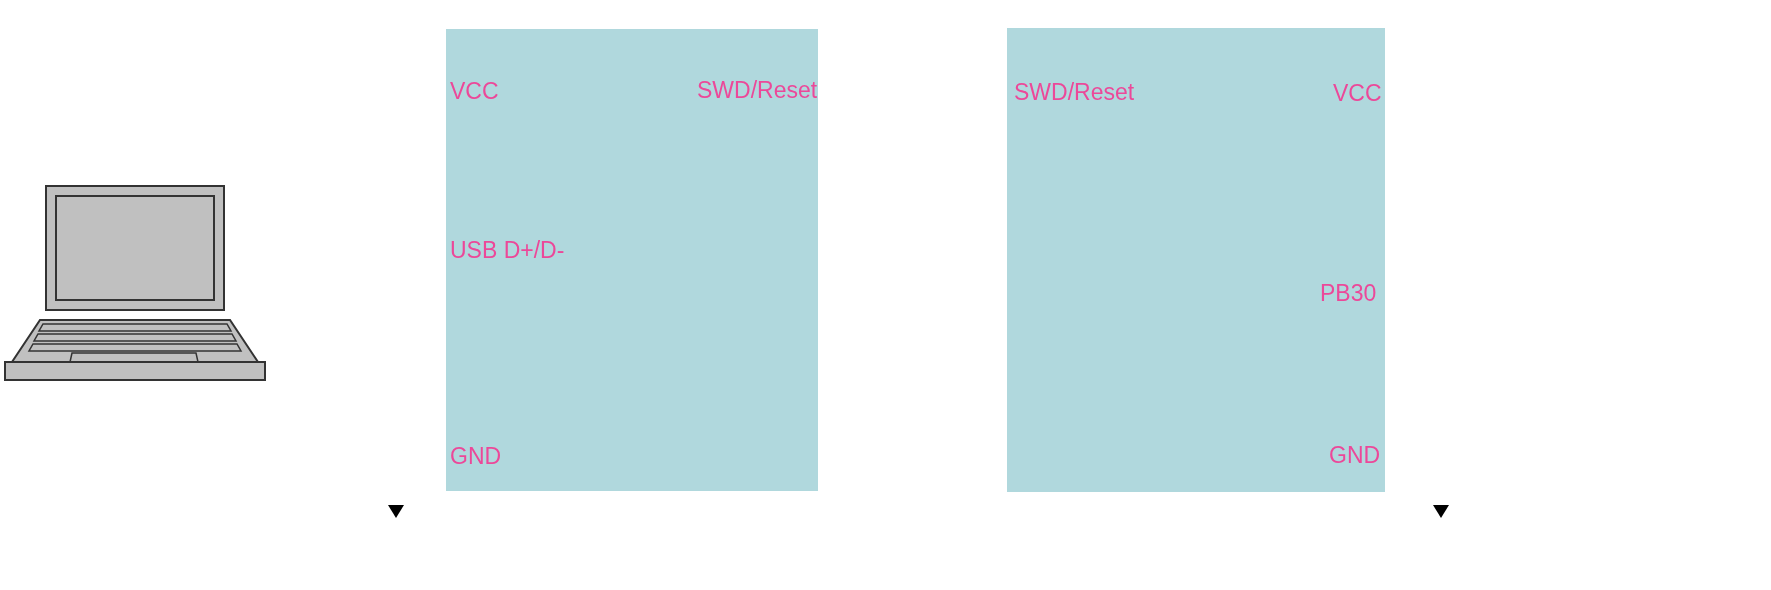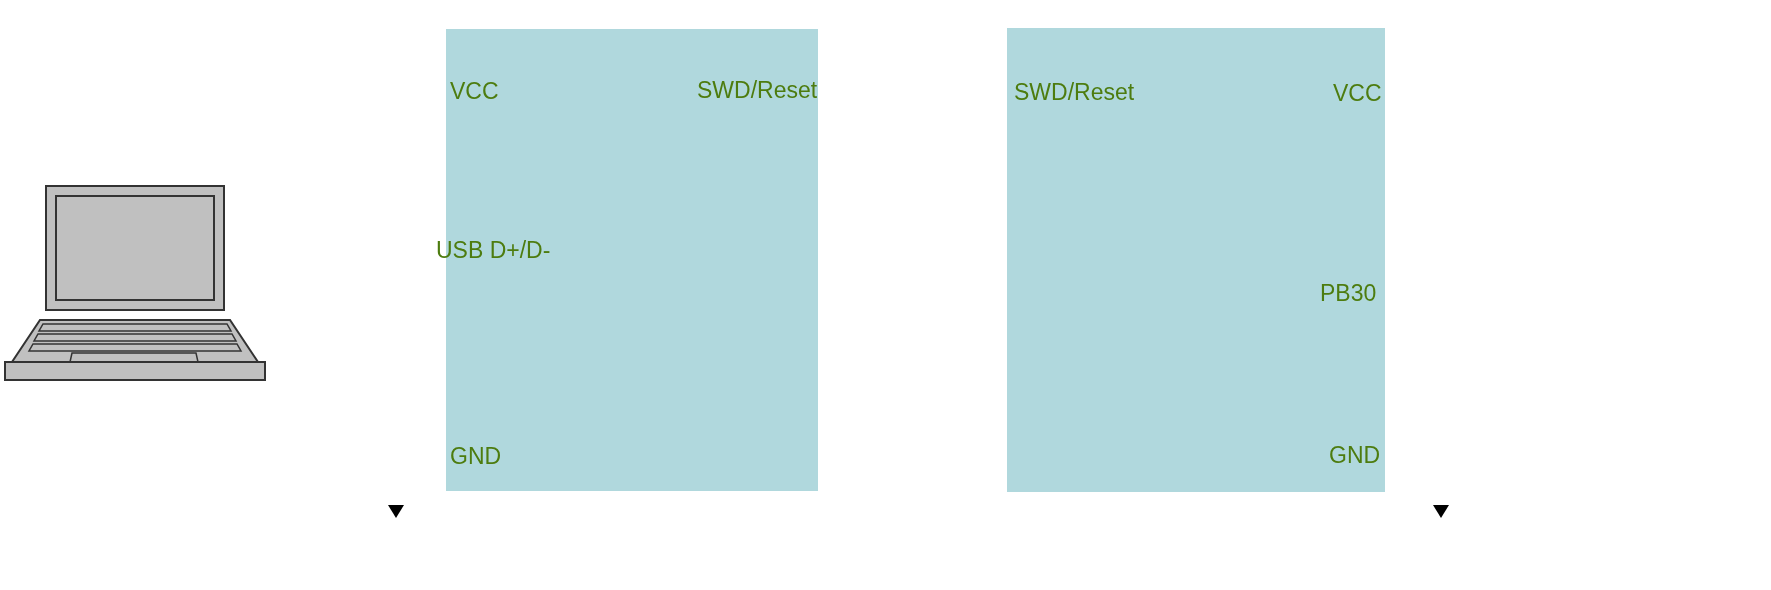--- a/index.html
+++ b/index.html
@@ -40,34 +40,34 @@
   #board-right {
     left: 1007px;
     top: 28px;
     width: 378px;
     height: 464px;
   }
   .pin-label {
     position: absolute;
     font-family: "Liberation Sans", sans-serif;
     font-size: 23px;
-    color: #4d7c0f;
+    color: #ec4899;
     white-space: nowrap;
     line-height: 1;
   }
   .pin-left {
     text-align: left;
   }
   .pin-right {
     text-align: right;
   }
   
   #pin-l-vcc      { left: 450px;  top: 80px;  }
   #pin-l-swdreset { left: 697px;  top: 79px;  }
-  #pin-l-usbd     { left: 436px;  top: 239px; }
+  #pin-l-usbd     { left: 450px;  top: 239px; }
   #pin-l-gnd      { left: 450px;  top: 445px; }
   
   #pin-r-swdreset { left: 1014px; top: 81px;  }
   #pin-r-vcc      { left: 1333px; top: 82px;  }
   #pin-r-pb30     { left: 1320px; top: 250px; margin-top: 32px; }
   #pin-r-gnd      { left: 1329px; top: 444px; }
 </style>
 </head>
 <body>
 

